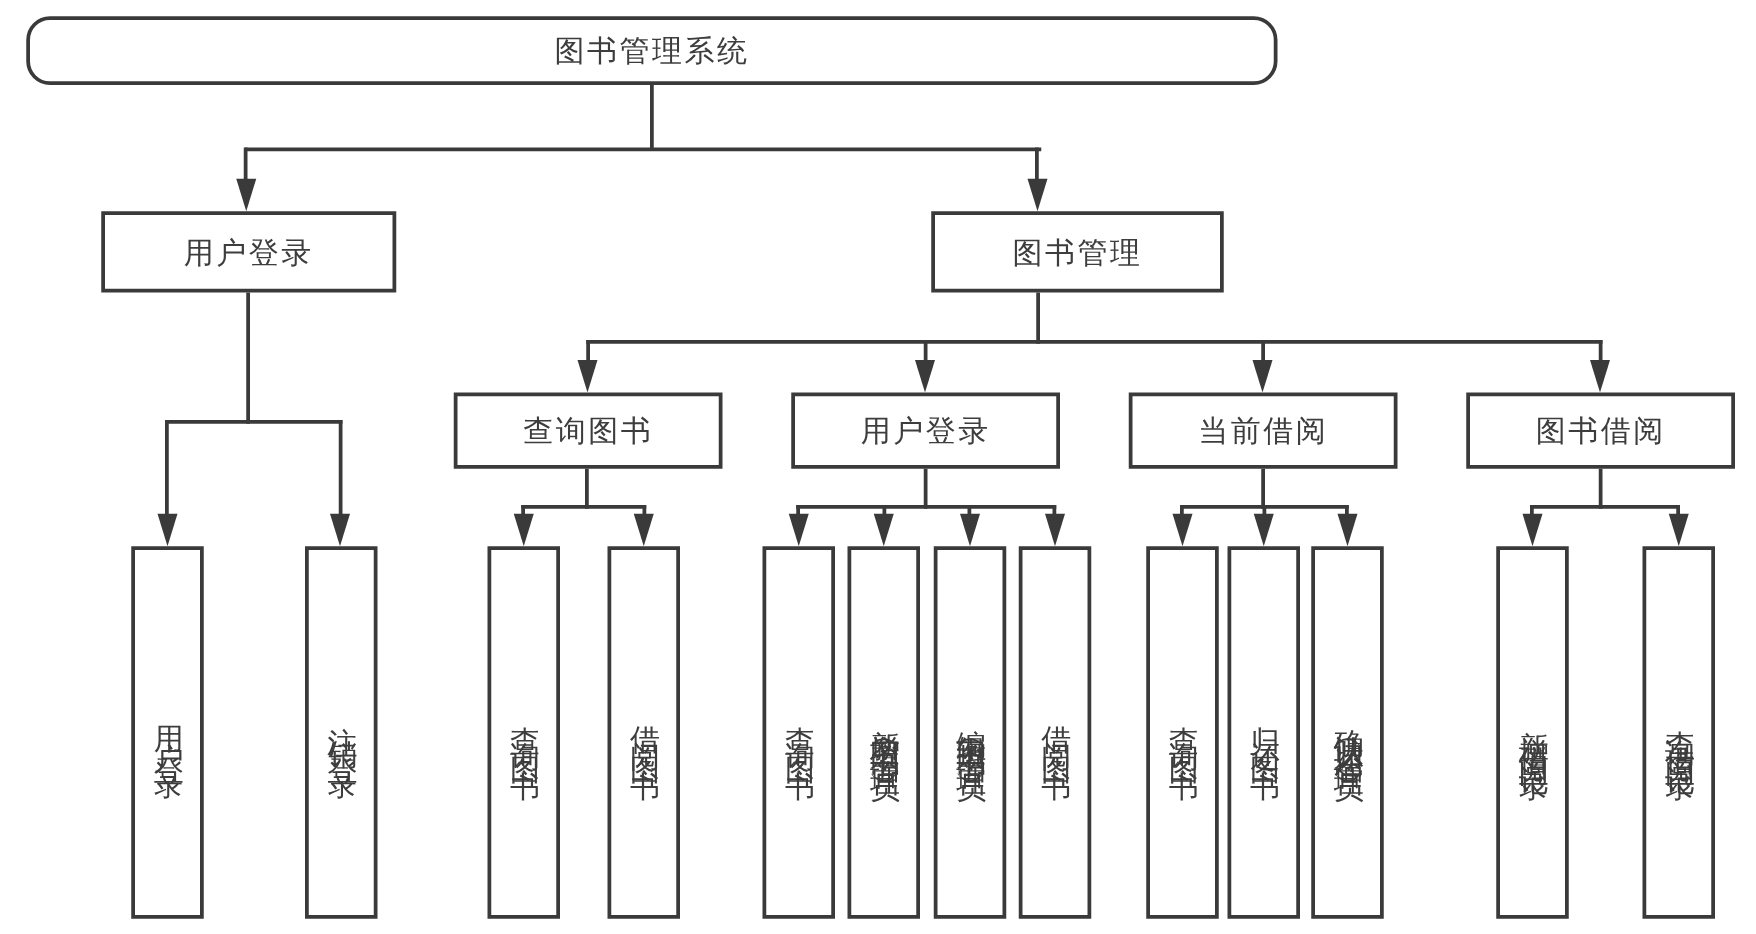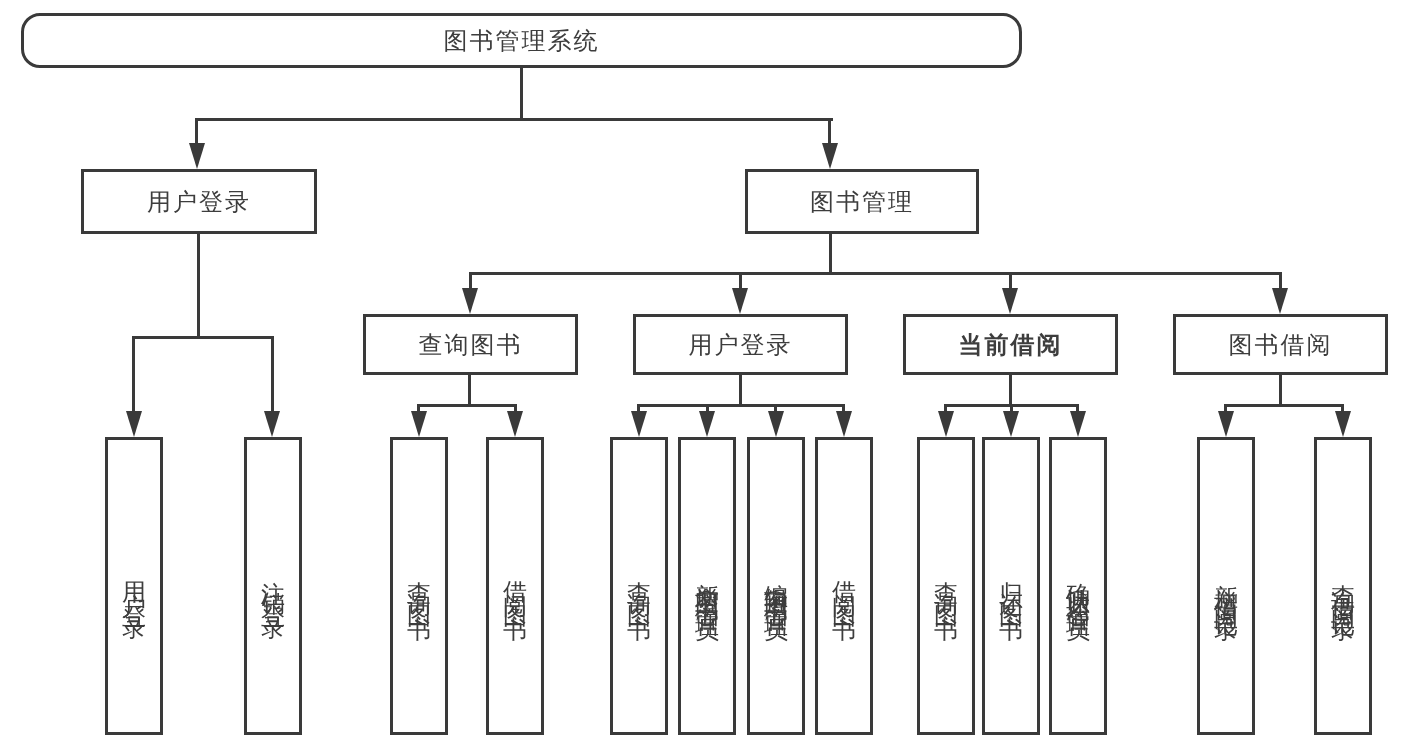--- a/index.html
+++ b/index.html
@@ -58,21 +58,21 @@
   <div class="node" style="left:713px;top:169px;width:234px;height:65px;margin-left:32px;">
     <span class="h-label">图书管理</span>
   </div>
 
   <div class="node" style="left:363px;top:314px;width:215px;height:61px;">
     <span class="h-label">查询图书</span>
   </div>
   <div class="node" style="left:633px;top:314px;width:215px;height:61px;">
     <span class="h-label">用户登录</span>
   </div>
-  <div class="node" style="left:903px;top:314px;width:215px;height:61px;font-weight:bold;">
+  <div class="node" style="left:903px;top:314px;width:215px;height:61px;">
     <span class="h-label">当前借阅</span>
   </div>
   <div class="node" style="left:1173px;top:314px;width:215px;height:61px;">
     <span class="h-label">图书借阅</span>
   </div>
 
   <div class="node" style="left:105px;top:437px;width:58px;height:298px;">
     <span class="v-label">用户登录</span>
   </div>
   <div class="node" style="left:244px;top:437px;width:58px;height:298px;">

